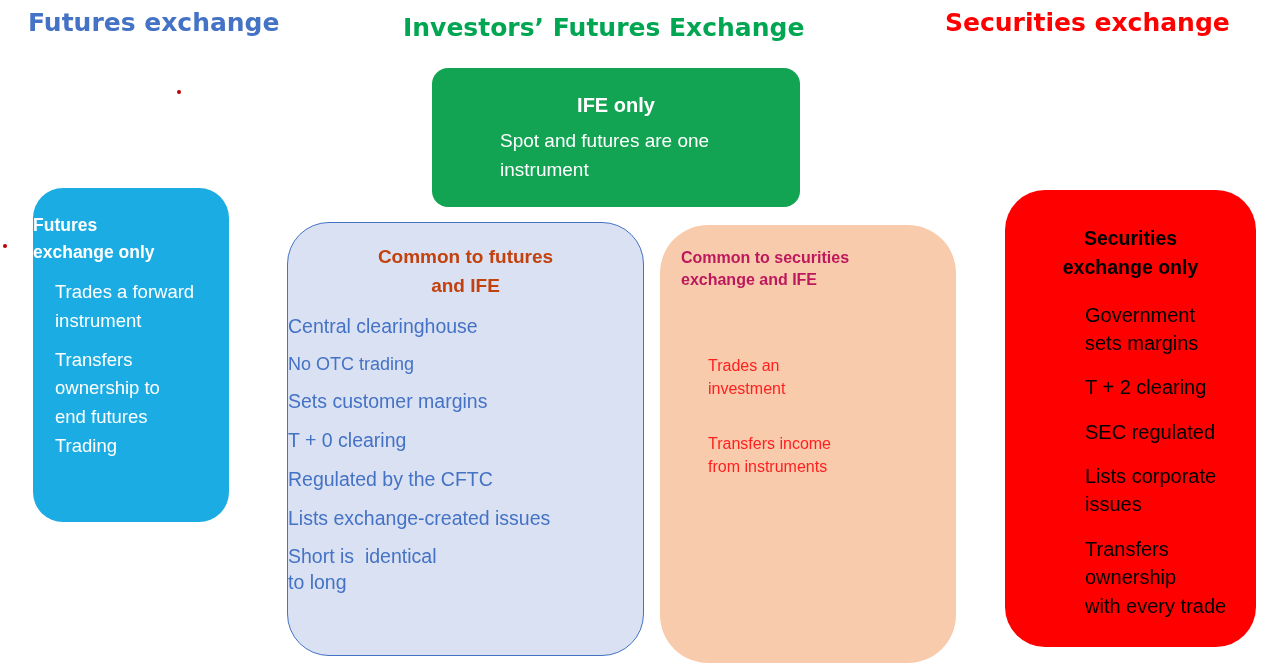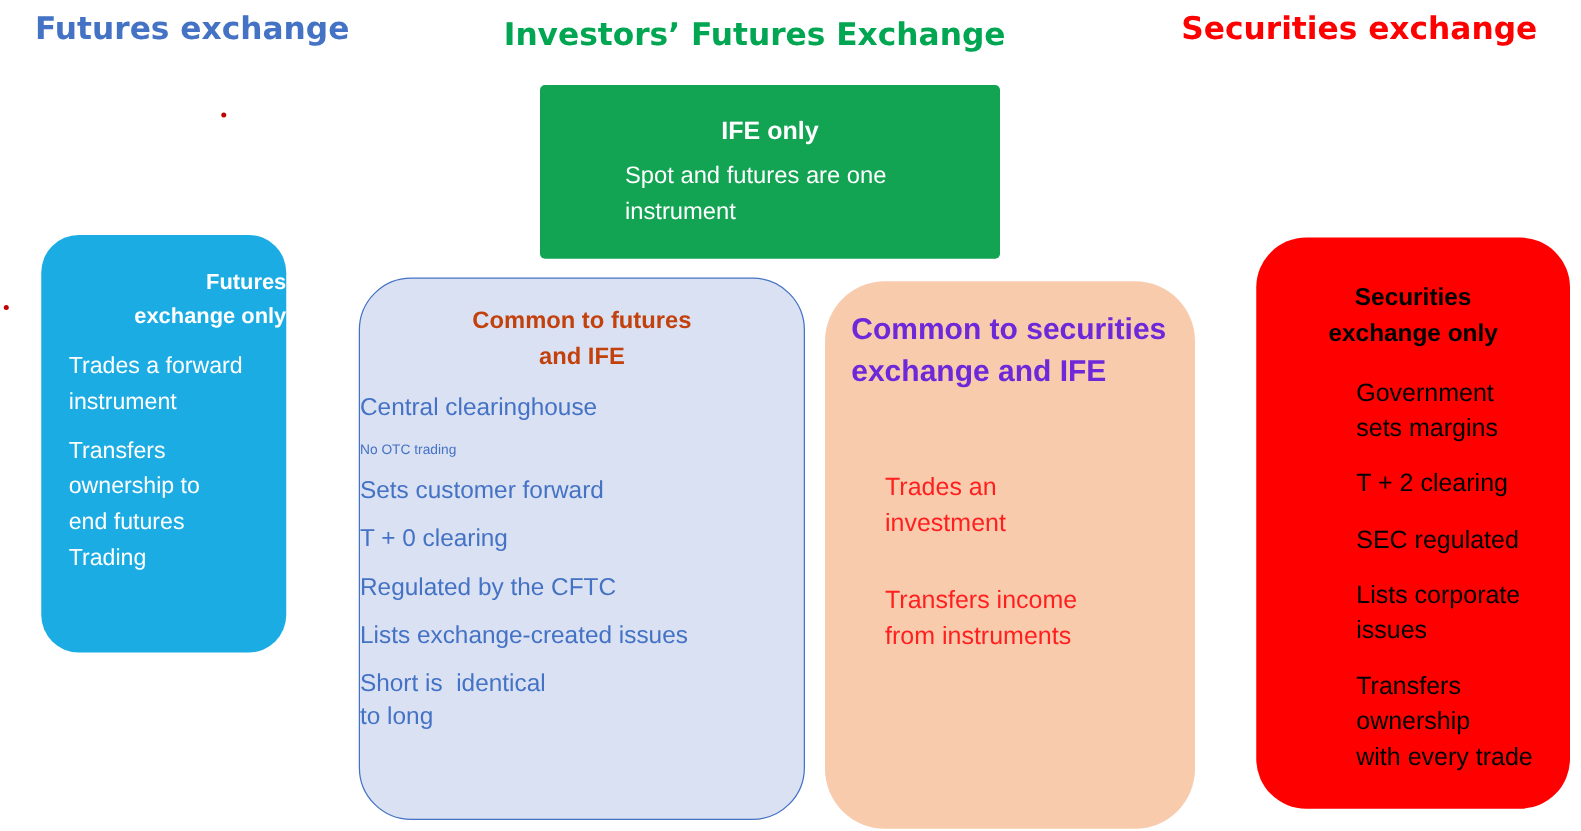--- a/index.html
+++ b/index.html
@@ -22,52 +22,52 @@
   .h1-ife{left:403px;top:13px;color:#00A651;}
   .h1-securities{left:945px;top:8px;color:#FF0000;}
 
   .box{position:absolute;box-sizing:border-box;}
   .box-title{white-space:pre-line;font-weight:bold;}
   .box-item{white-space:pre-wrap;}
 
   
   .box-green{
     left:432px;top:68px;width:368px;height:139px;
-    background:#12A452;border-radius:4px;color:#ffffff;
+    background:#12A452;border-radius:16px;color:#ffffff;
   }
   .box-green .box-title{text-align:center;font-size:20px;margin-top:26px;}
   .box-green .box-items{margin-top:10px;padding-left:68px;font-size:19px;line-height:1.5;}
 
   
   .box-cyan{
     left:33px;top:188px;width:196px;height:334px;
     background:#1BACE4;border-radius:30px;color:#ffffff;
   }
-  .box-cyan .box-title{text-align:right;font-size:17.5px;line-height:1.55;margin-top:24px;}
+  .box-cyan .box-title{text-align:left;font-size:17.5px;line-height:1.55;margin-top:24px;}
   .box-cyan .box-items{margin-top:12px;padding-left:22px;font-size:18.5px;line-height:1.55;}
   .box-cyan .box-item{margin-bottom:10px;}
 
   
   .box-lav{
     left:287px;top:222px;width:357px;height:434px;
     background:#DAE1F3;border:1.5px solid #4472C4;border-radius:42px;
     color:#4472C4;
   }
   .box-lav .box-title{text-align:center;font-size:19px;line-height:1.5;margin-top:20px;color:#c2410c;}
   .box-lav .box-items{margin-top:14px;font-size:19.5px;line-height:1.32;}
   .box-lav .box-item{margin-bottom:13px;}
-  .box-lav .box-item.sm{font-size:11px;}
+  .box-lav .box-item.sm{font-size:18px;}
 
   
   .box-peach{
     left:660px;top:225px;width:296px;height:438px;
     background:#F8CBAD;border-radius:48px;color:#FF1F1F;
   }
-  .box-peach .box-title{font-size:24px;line-height:1.4;margin-top:22px;padding-left:21px;color:#6d28d9;}
-  .box-peach .box-items{padding-left:48px;font-size:20px;line-height:1.45;}
+  .box-peach .box-title{font-size:16px;line-height:1.4;margin-top:22px;padding-left:21px;color:#be185d;}
+  .box-peach .box-items{padding-left:48px;font-size:16px;line-height:1.45;}
   .box-peach .box-item-0{margin-top:62px;}
   .box-peach .box-item-1{margin-top:32px;}
 
   
   .box-red{
     left:1005px;top:190px;width:251px;height:457px;
     background:#FF0000;border-radius:40px;color:#000000;
   }
   .box-red .box-title{text-align:center;font-size:19.5px;line-height:1.5;margin-top:34px;}
   .box-red .box-items{margin-top:18px;padding-left:80px;font-size:20px;line-height:1.42;}
@@ -110,21 +110,21 @@
 Trading</div>
     </div>
   </div>
 
   <div class="box box-lav">
     <div class="box-title">Common to futures
 and IFE</div>
     <div class="box-items">
       <div class="box-item">Central clearinghouse</div>
       <div class="box-item sm">No OTC trading</div>
-      <div class="box-item">Sets customer forward</div>
+      <div class="box-item">Sets customer margins</div>
       <div class="box-item">T + 0 clearing</div>
       <div class="box-item">Regulated by the CFTC</div>
       <div class="box-item">Lists exchange-created issues</div>
       <div class="box-item">Short is  identical
 to long</div>
     </div>
   </div>
 
   <div class="box box-peach">
     <div class="box-title">Common to securities

